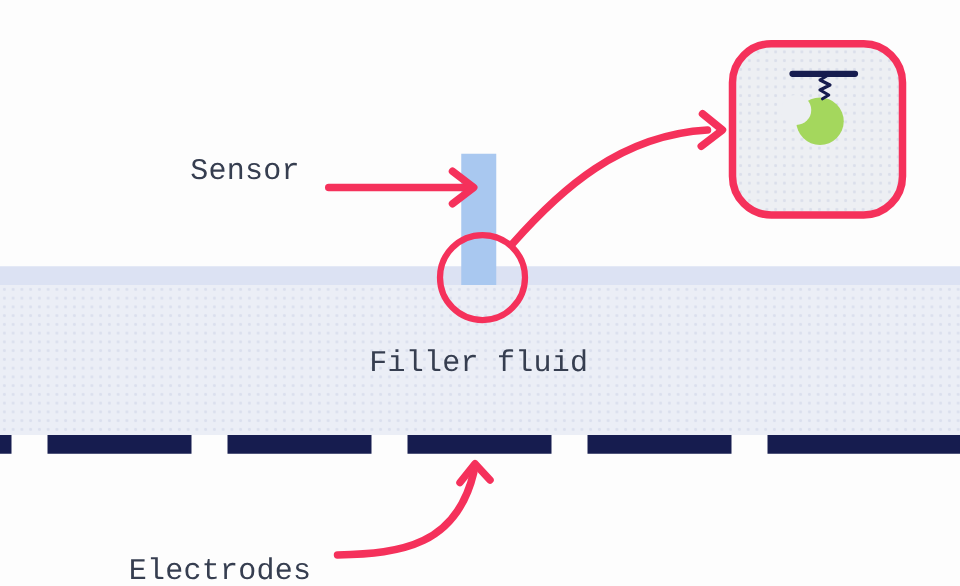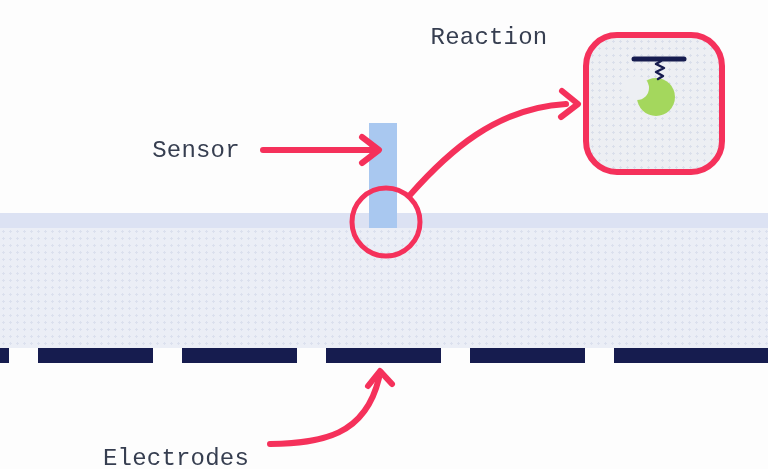--- a/index.html
+++ b/index.html
@@ -88,17 +88,17 @@
       <path d="M410,195 C448,152 496,108 566,104" class="pink-stroke" stroke-width="6"></path>
       <path d="M562,91 L578,104 L561,117" class="pink-stroke" stroke-width="6"></path>
     </g>
 
     <g>
       <path d="M270,444 C322,443 365,436 379,378" class="pink-stroke" stroke-width="6"></path>
       <path d="M368,386 L380,371 L392,384" class="pink-stroke" stroke-width="6"></path>
     </g>
   </svg>
 
-  <div class="label" style="left:196px; top:150px;">Sensor</div>
-  <div class="label" style="left:489px; top:37px;">Reaction</div>
+  <div class="label" style="left:196px; top:138px;">Sensor</div>
+  <div class="label" style="left:383px; top:291px;">Filler fluid</div>
   <div class="label" style="left:176px; top:437px;margin-top:21px;">Electrodes</div>
 
 </div>
 
 </body></html>

